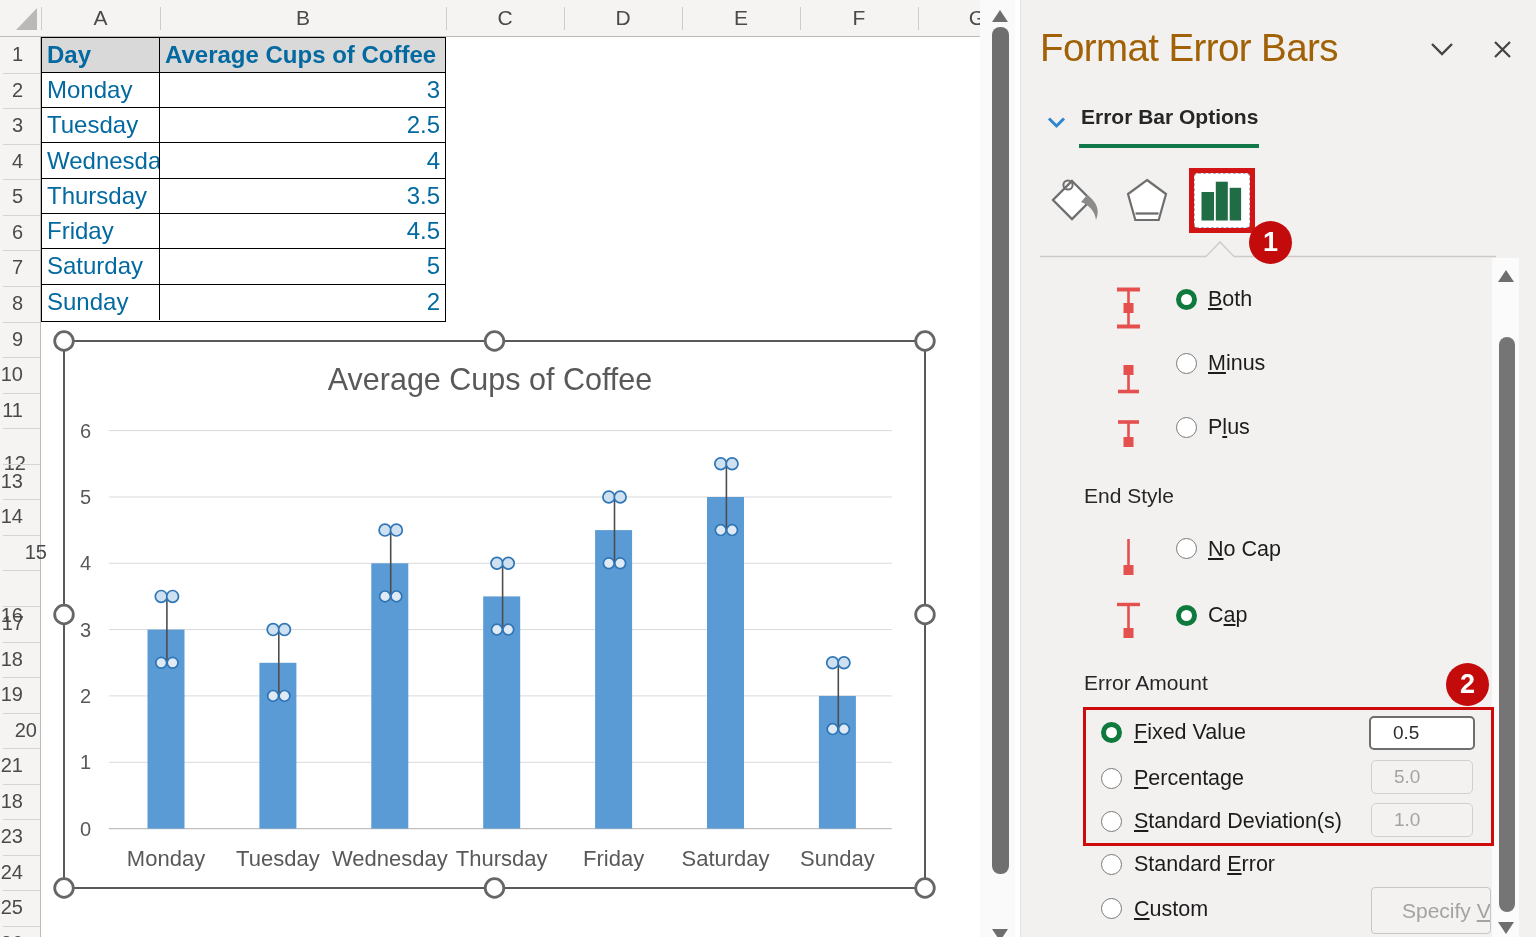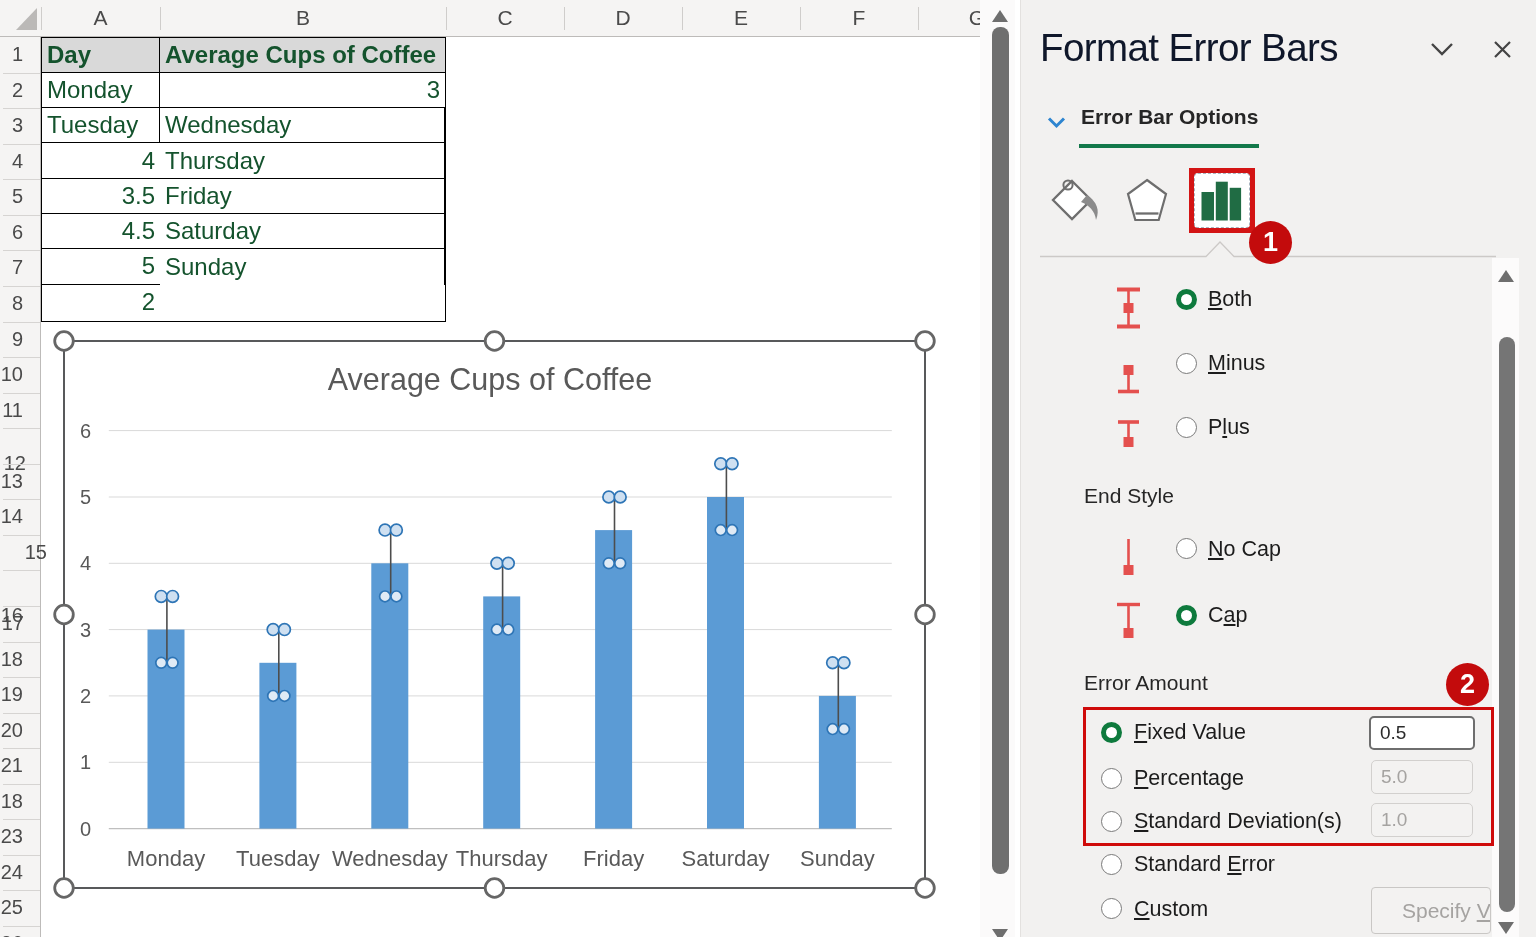--- a/index.html
+++ b/index.html
@@ -16,48 +16,48 @@
   #rowhdr { left:0; top:37px; width:41px; height:900px; background:#f5f4f3; border-right:1px solid #bdbbb9; }
   .rowcell { position:absolute; left:0; width:23px; height:35px; color:#4a4a4a; font-size:20px;
     display:flex; align-items:center; justify-content:flex-end; }
   .rowsep { position:absolute; left:3px; width:37px; height:1px; background:#d6d4d2; }
   #cornertri { left:16px; top:8px; width:0; height:0;
     border-left:21px solid transparent; border-bottom:22px solid #bbb9b7; }
 
   
   #dtable { left:41px; top:36.5px; width:405px; height:285.5px; border:1.5px solid #000;
     display:grid; grid-template-columns:118px 1fr; grid-auto-rows:35.3px; background:#fff; }
-  .tc { border-right:1.5px solid #000; border-bottom:1.5px solid #000; font-size:24px; color:#14532d;
+  .tc { border-right:1.5px solid #000; border-bottom:1.5px solid #000; font-size:24px; color:#0369a1;
     padding:0 5px; display:flex; align-items:center; overflow:hidden; white-space:nowrap; }
   .tc.last { border-right:none; }
   .tc.bot { border-bottom:none; }
   .tc.hdr { background:#d9d9d9; font-weight:bold; }
   .tc.num { justify-content:flex-end; }
 
   
   #sb1 { left:980px; top:0; width:35px; height:937px; background:#fbfafa; }
   #gutter { left:1015px; top:0; width:5px; height:937px; background:#fff; }
   .tri-up { width:0; height:0; border-left:8.5px solid transparent; border-right:8.5px solid transparent;
     border-bottom:12px solid #6e6e6e; }
   .tri-dn { width:0; height:0; border-left:8.5px solid transparent; border-right:8.5px solid transparent;
     border-top:12px solid #6e6e6e; }
   .thumb { position:absolute; background:#6f6f6f; border-radius:8px; }
 
   
   #pane { left:1020px; top:0; width:516px; height:937px; background:#f2f1f0; border-left:1px solid #e3e1df; }
-  #ptitle { left:1040px; top:26px; font-size:38.5px; color:#0f172a; letter-spacing:-0.6px; }
+  #ptitle { left:1040px; top:26px; font-size:38.5px; color:#a16207; letter-spacing:-0.6px; }
   #ebo { left:1081px; top:105px; font-size:21px; font-weight:bold; color:#262626; }
   #greenline { left:1079px; top:144px; width:180px; height:3.5px; background:#12784a; }
   .sectlbl { font-size:21px; line-height:25px; color:#262626; }
   .radio { position:absolute; width:21px; height:21px; border-radius:50%; background:#fff; border:1.5px solid #7a7a7a; }
   .radio.sel { border:5.5px solid #0e7a3d; }
   .rlabel { position:absolute; font-size:21.5px; line-height:25px; color:#1c1c1c; white-space:nowrap; }
   .rlabel u { text-underline-offset:2px; }
   .ibox { position:absolute; width:106px; height:34px; border-radius:5px; font-size:19px;
-    display:flex; align-items:center; padding-left:9px; }
+    display:flex; align-items:center; padding-left:22px; }
   .ibox.on { background:#fff; border:2px solid #6e6e6e; color:#2b2b2b; }
   .ibox.off { background:#f3f2f1; border:1px solid #d2d0ce; color:#a5a3a1; width:102px; }
   .badge { position:absolute; width:43px; height:43px; border-radius:50%; background:#c30b0c;
     color:#fff; font-size:27px; font-weight:bold; display:flex; align-items:center; justify-content:center; z-index:6; }
   #redbox { left:1083px; top:707px; width:411px; height:139px; border:3.5px solid #cf0a0a; z-index:5; }
 </style>
 </head>
 <body>
 <div id="root">
 
@@ -111,21 +111,21 @@
   <div class="rowcell" style="top:534.8px;margin-left:24px;">15</div>
   <div class="rowsep" style="top:570.4px;"></div>
   <div class="rowcell" style="top:570.4px;margin-top:28px;">16</div>
   <div class="rowsep" style="top:606.0px;"></div>
   <div class="rowcell" style="top:606.0px;padding-left:24px;">17</div>
   <div class="rowsep" style="top:641.5px;"></div>
   <div class="rowcell" style="top:641.5px;">18</div>
   <div class="rowsep" style="top:677.1px;"></div>
   <div class="rowcell" style="top:677.1px;">19</div>
   <div class="rowsep" style="top:712.6px;"></div>
-  <div class="rowcell" style="top:712.6px;">20</div>
+  <div class="rowcell" style="top:712.6px;margin-left:14px;">20</div>
   <div class="rowsep" style="top:748.2px;"></div>
   <div class="rowcell" style="top:748.2px;">21</div>
   <div class="rowsep" style="top:783.8px;"></div>
   <div class="rowcell" style="top:783.8px;">18</div>
   <div class="rowsep" style="top:819.3px;"></div>
   <div class="rowcell" style="top:819.3px;">23</div>
   <div class="rowsep" style="top:854.9px;"></div>
   <div class="rowcell" style="top:854.9px;">24</div>
   <div class="rowsep" style="top:890.4px;"></div>
   <div class="rowcell" style="top:890.4px;">25</div>
@@ -133,20 +133,21 @@
   <div class="rowcell" style="top:926.0px;">26</div>
 
   </div>
 
   <div class="abs" id="dtable">
     <div class="tc hdr">Day</div>
       <div class="tc hdr last">Average Cups of Coffee</div>
     <div class="tc">Monday</div>
       <div class="tc num last">3</div>
     <div class="tc">Tuesday</div>
+      <div class="tc num last">2.5</div>
     <div class="tc">Wednesday</div>
       <div class="tc num last">4</div>
     <div class="tc">Thursday</div>
       <div class="tc num last">3.5</div>
     <div class="tc">Friday</div>
       <div class="tc num last">4.5</div>
     <div class="tc">Saturday</div>
       <div class="tc num last">5</div>
     <div class="tc bot">Sunday</div>
       <div class="tc num last bot">2</div>

